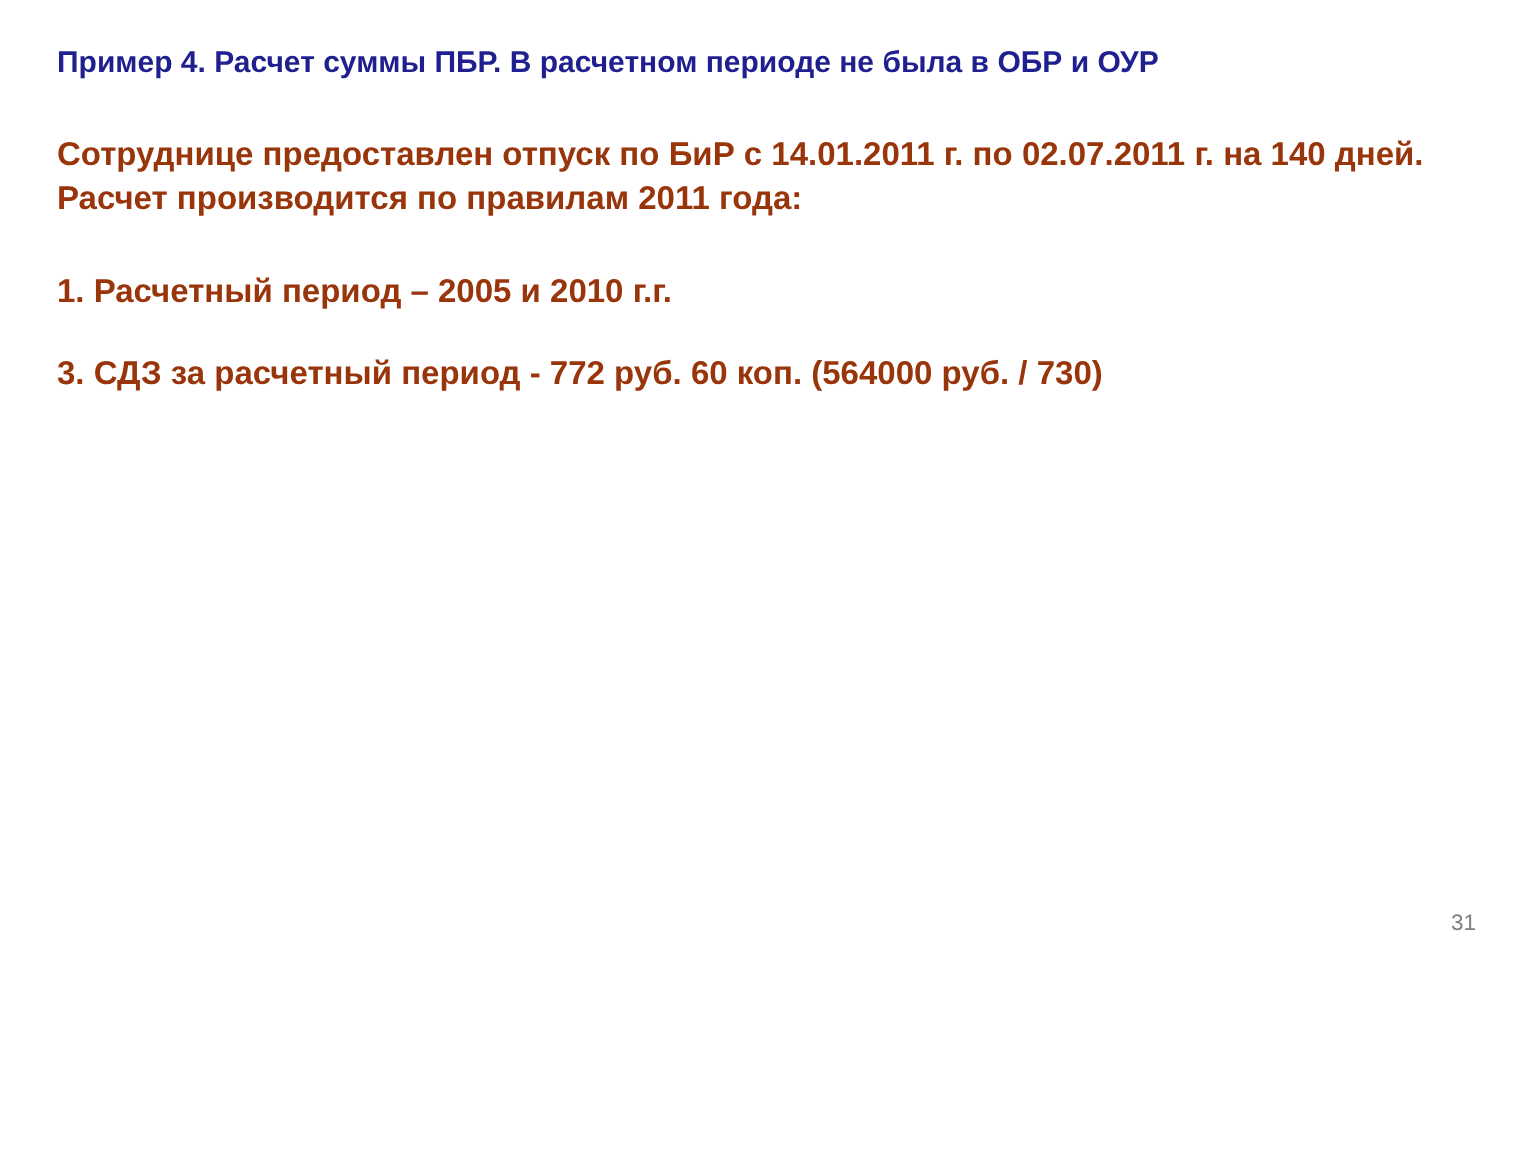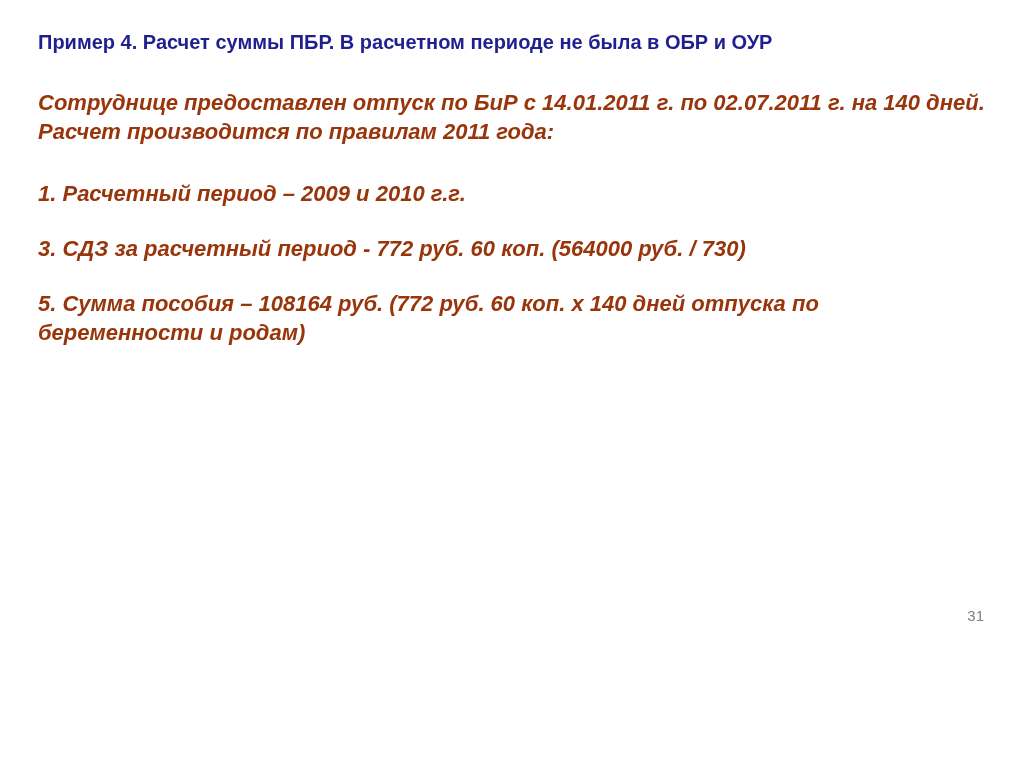--- a/index.html
+++ b/index.html
@@ -31,21 +31,20 @@
   }
   .body-block {
     position: absolute;
     left: 38px;
     top: 88px;
     width: 960px;
   }
   .para {
     font-size: 22px;
     font-weight: bold;
-    font-style: italic;
     color: #99350b;
     line-height: 1.33;
     margin: 0 0 26px 0;
     max-width: 950px;
   }
   .para.lead {
     max-width: 950px;
     margin-bottom: 32px;
   }
   .para.p2 { max-width: 930px; }
@@ -61,20 +60,19 @@
 </style>
 </head>
 <body>
 
 <div class="slide">
 
   <div class="slide-title">Пример 4. Расчет суммы ПБР. В расчетном периоде не была в ОБР и ОУР</div>
 
   <div class="body-block">
     <p class="para lead">Сотруднице предоставлен отпуск по БиР с 14.01.2011 г. по 02.07.2011 г. на 140 дней. Расчет производится по правилам 2011 года:</p>
-    <p class="para p1">1. Расчетный период – 2009 и 2010 г.г.</p>
+    <p class="para p1">1. Расчетный период – 2005 и 2010 г.г.</p>
     <p class="para p3">3. СДЗ за расчетный период -  772 руб. 60 коп. (564000 руб. / 730)</p>
-    <p class="para p5">5. Сумма пособия – 108164 руб. (772 руб. 60 коп. х 140 дней отпуска по беременности и родам)</p>
   </div>
 
   <div class="page-number">31</div>
 
 </div>
 
 </body></html>

